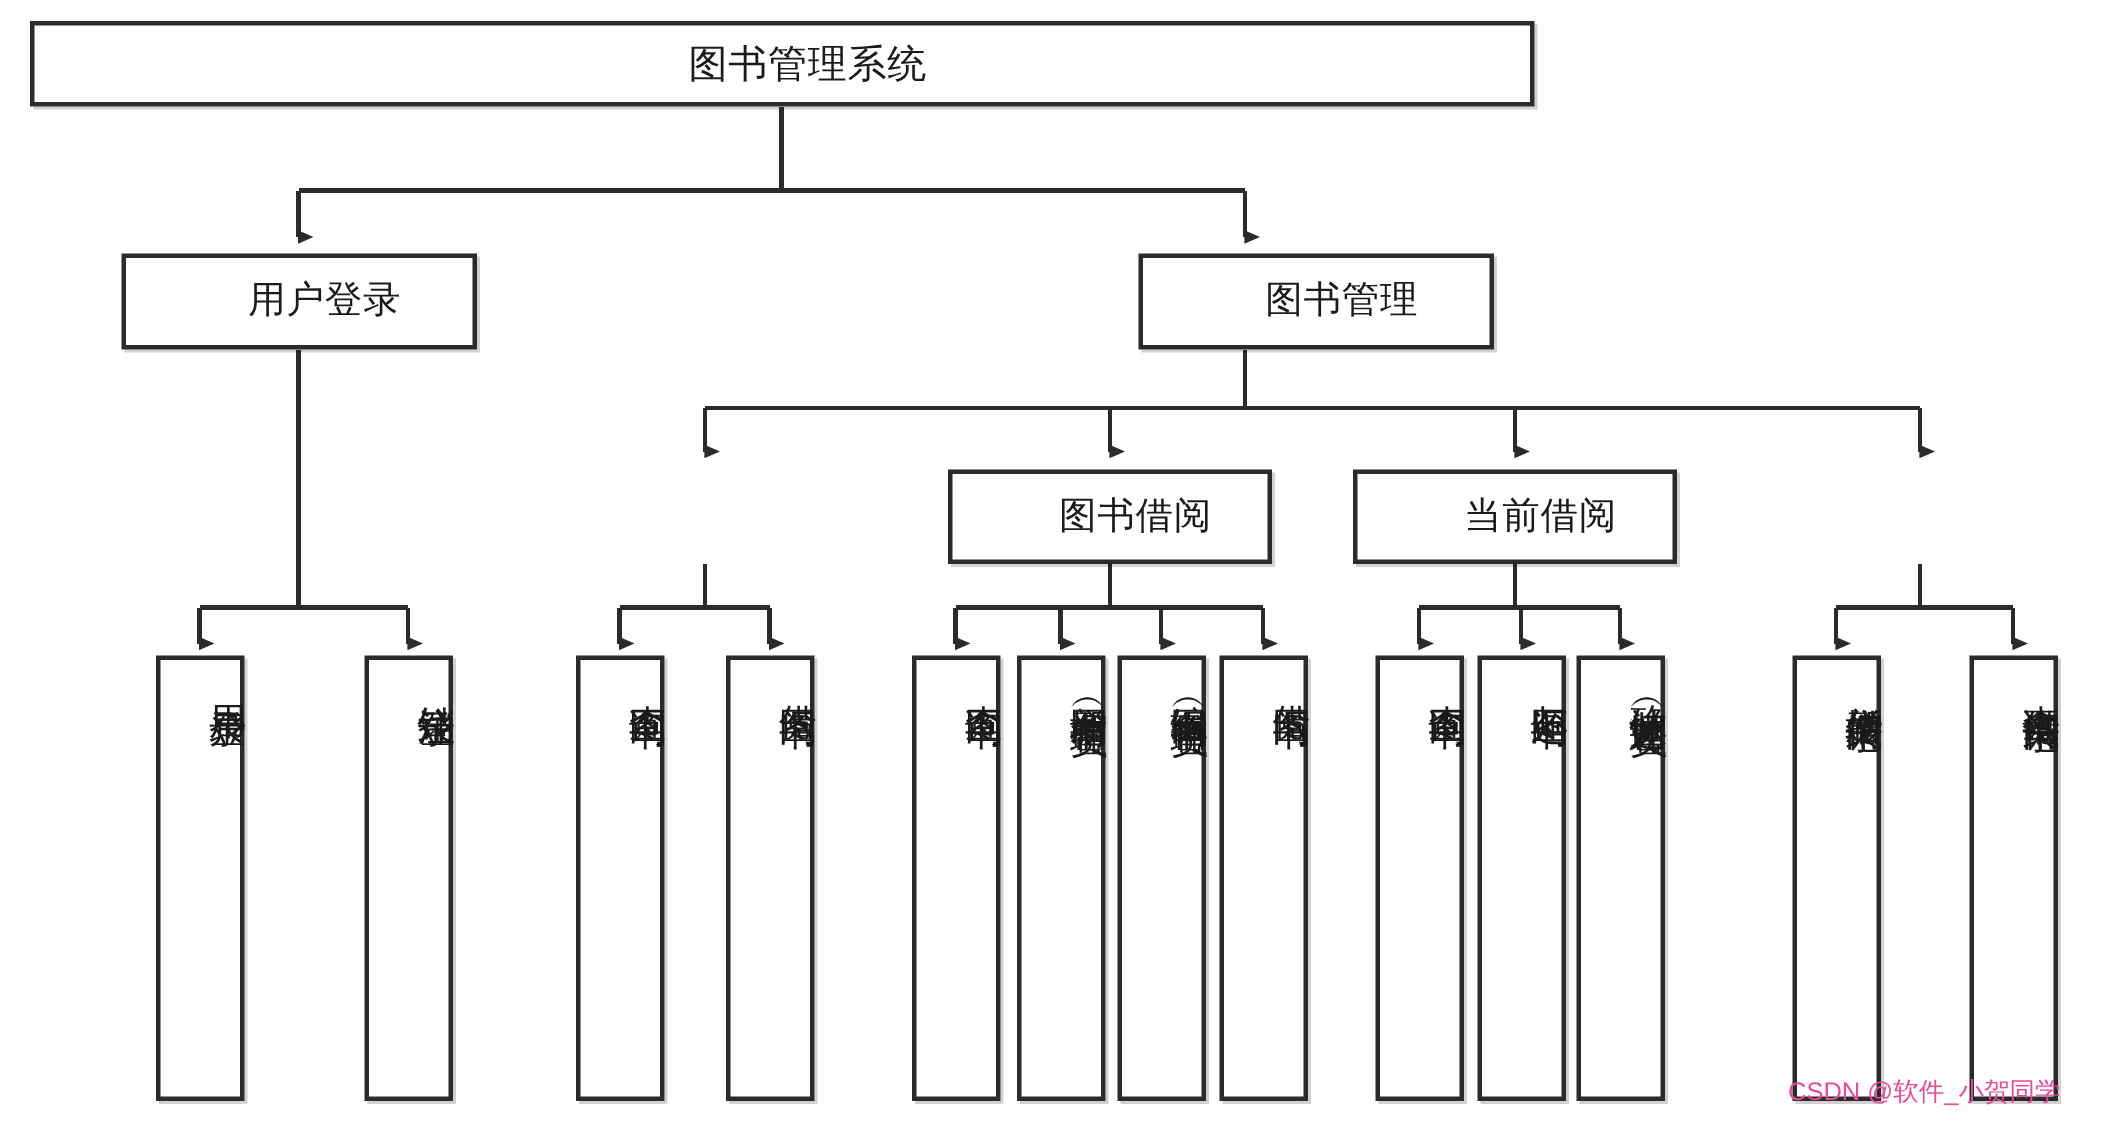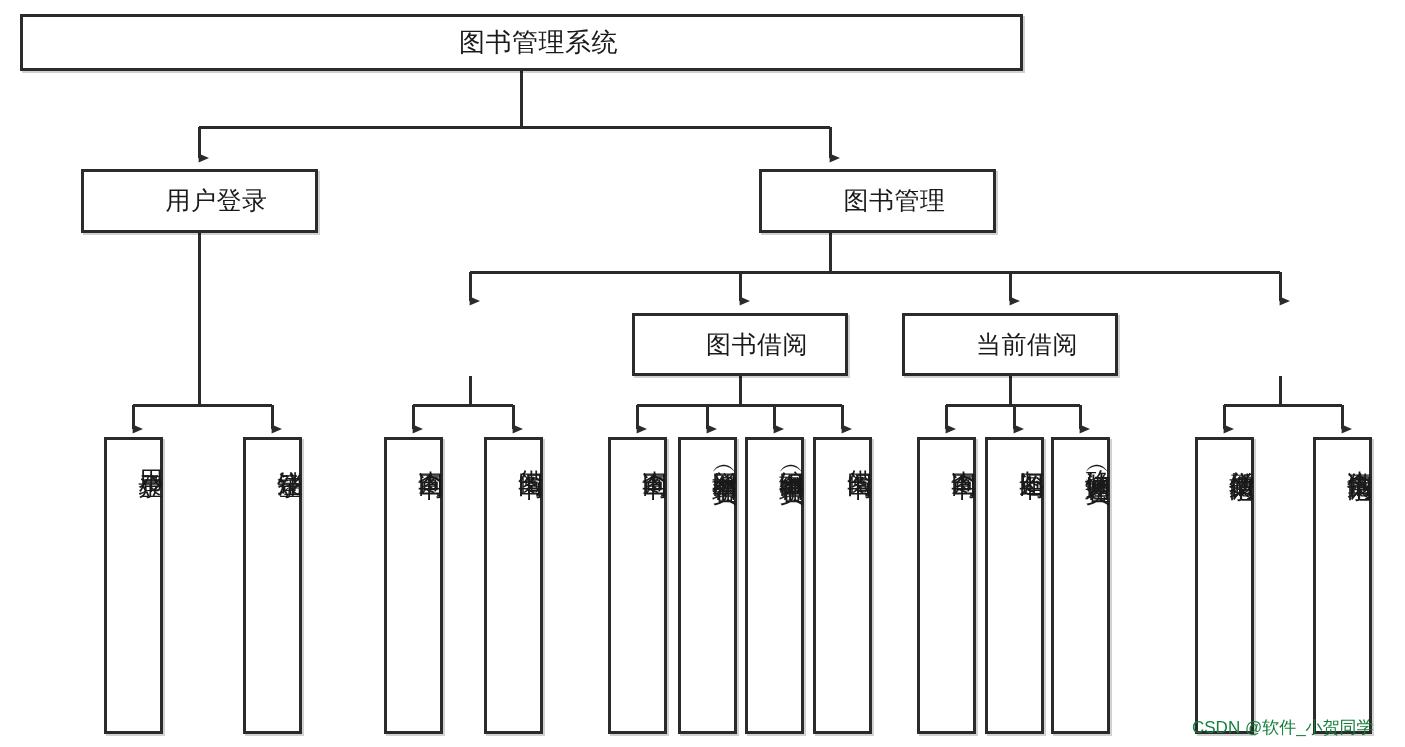--- a/index.html
+++ b/index.html
@@ -62,21 +62,21 @@
     text-orientation: upright;
     font-size: 25px;
     letter-spacing: 0.07em;
     white-space: nowrap;
   }
   .watermark {
     position: absolute;
     left: 1192px;
     top: 716px;
     font-size: 17px;
-    color: #15803d;
+    color: #ec4899;
     white-space: nowrap;
     z-index: 5;
     font-family: "Liberation Sans", "DejaVu Sans", sans-serif;
   }
 </style>
 </head>
 <body>
 
 <div id="canvas">
 

